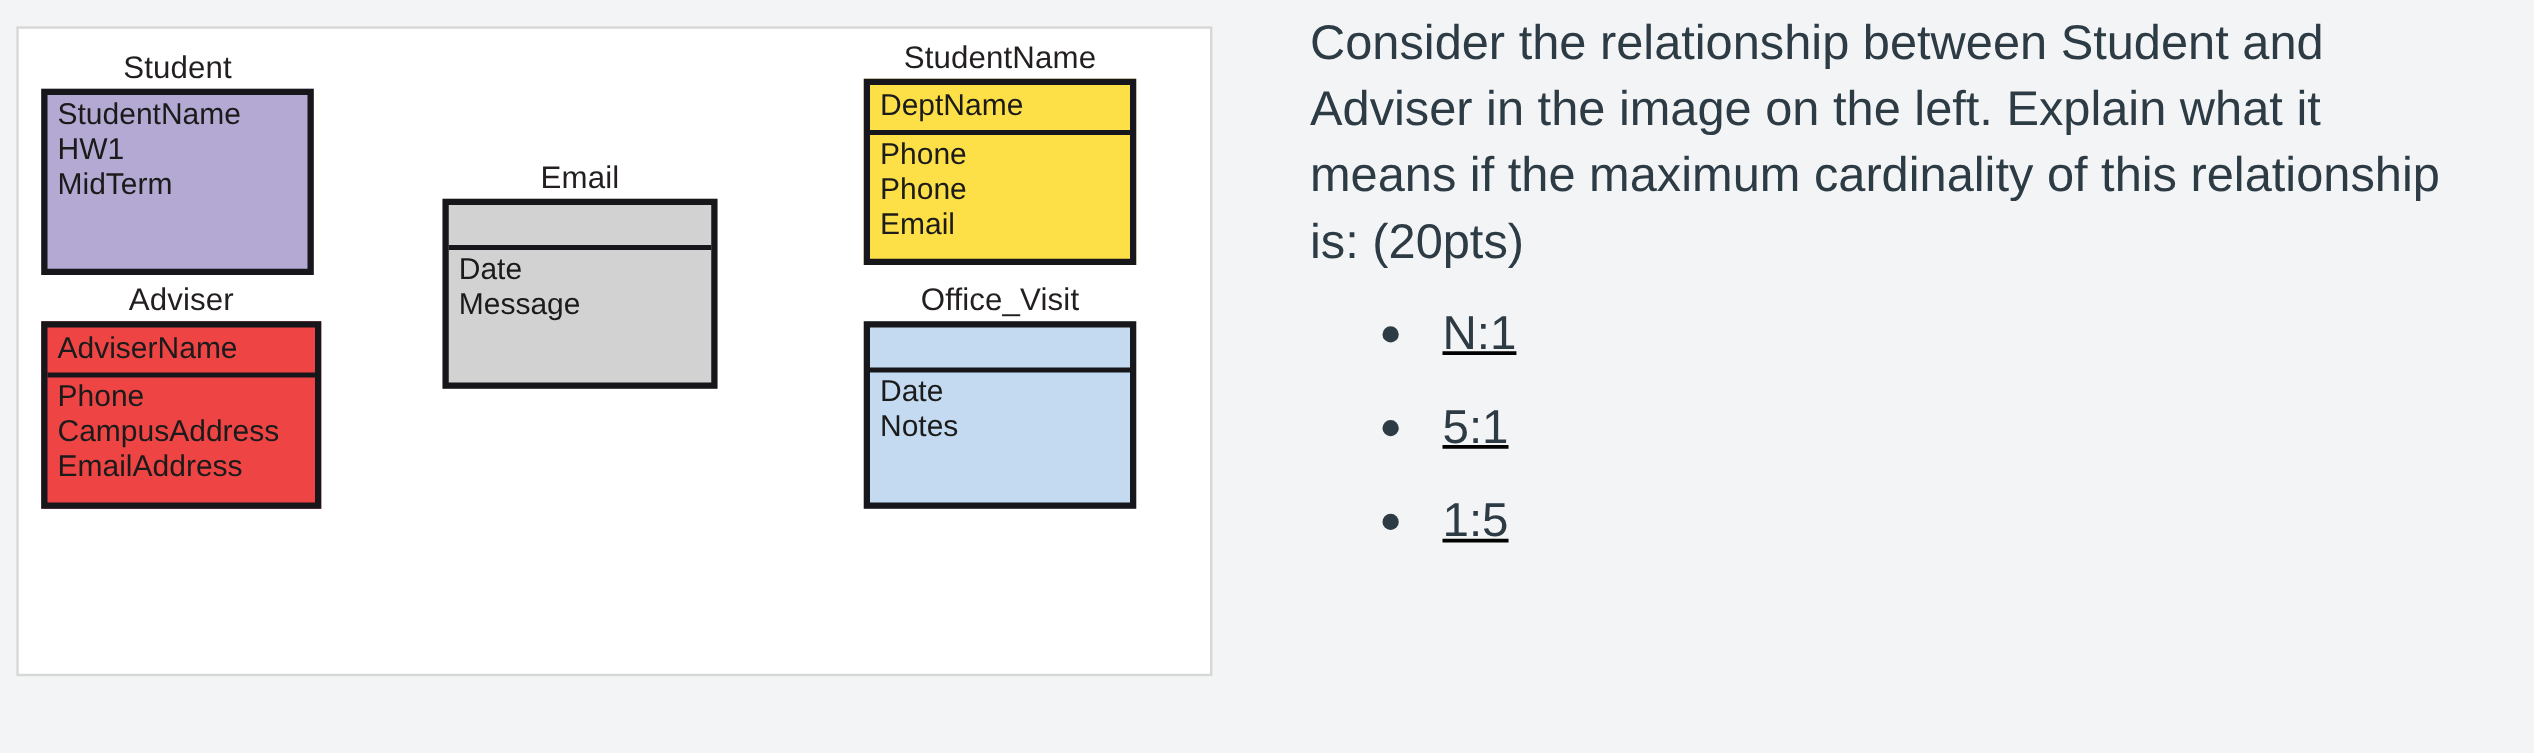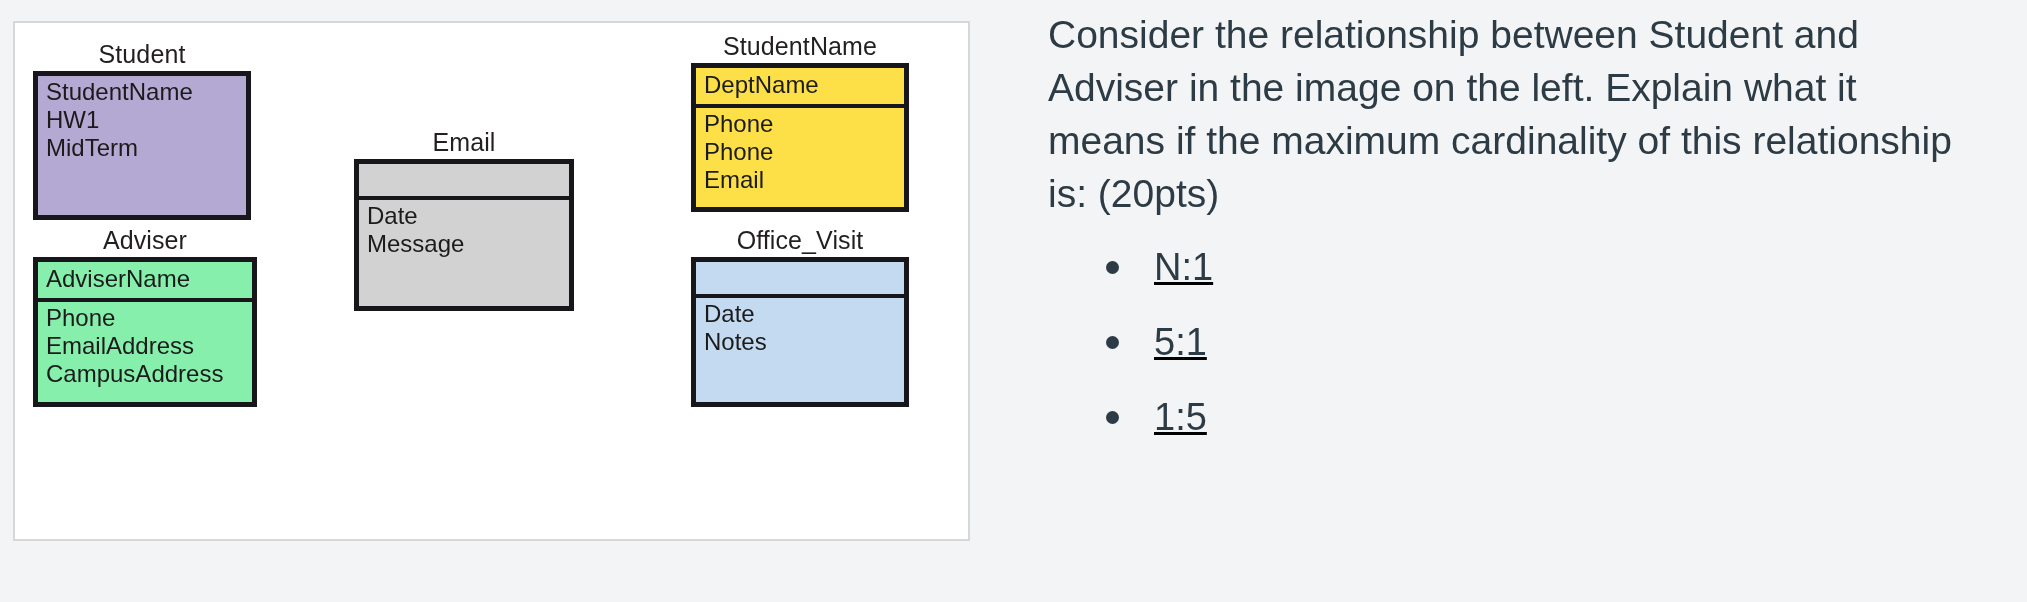--- a/index.html
+++ b/index.html
@@ -150,26 +150,26 @@
           <div class="entity-attrs">
             <div>StudentName</div>
             <div>HW1</div>
             <div>MidTerm</div>
           </div>
         </div>
       </div>
 
       <div class="entity" id="ent-adviser">
         <div class="entity-title">Adviser</div>
-        <div class="entity-box" style="background: #86efac;">
+        <div class="entity-box" style="background: #ef4444;">
           <div class="entity-key">AdviserName</div>
           <div class="entity-attrs">
             <div>Phone</div>
+            <div>CampusAddress</div>
             <div>EmailAddress</div>
-            <div>CampusAddress</div>
           </div>
         </div>
       </div>
 
       <div class="entity" id="ent-email">
         <div class="entity-title">Email</div>
         <div class="entity-box" style="background: rgb(210, 210, 210);">
           <div class="entity-key empty"></div>
           <div class="entity-attrs">
             <div>Date</div>

